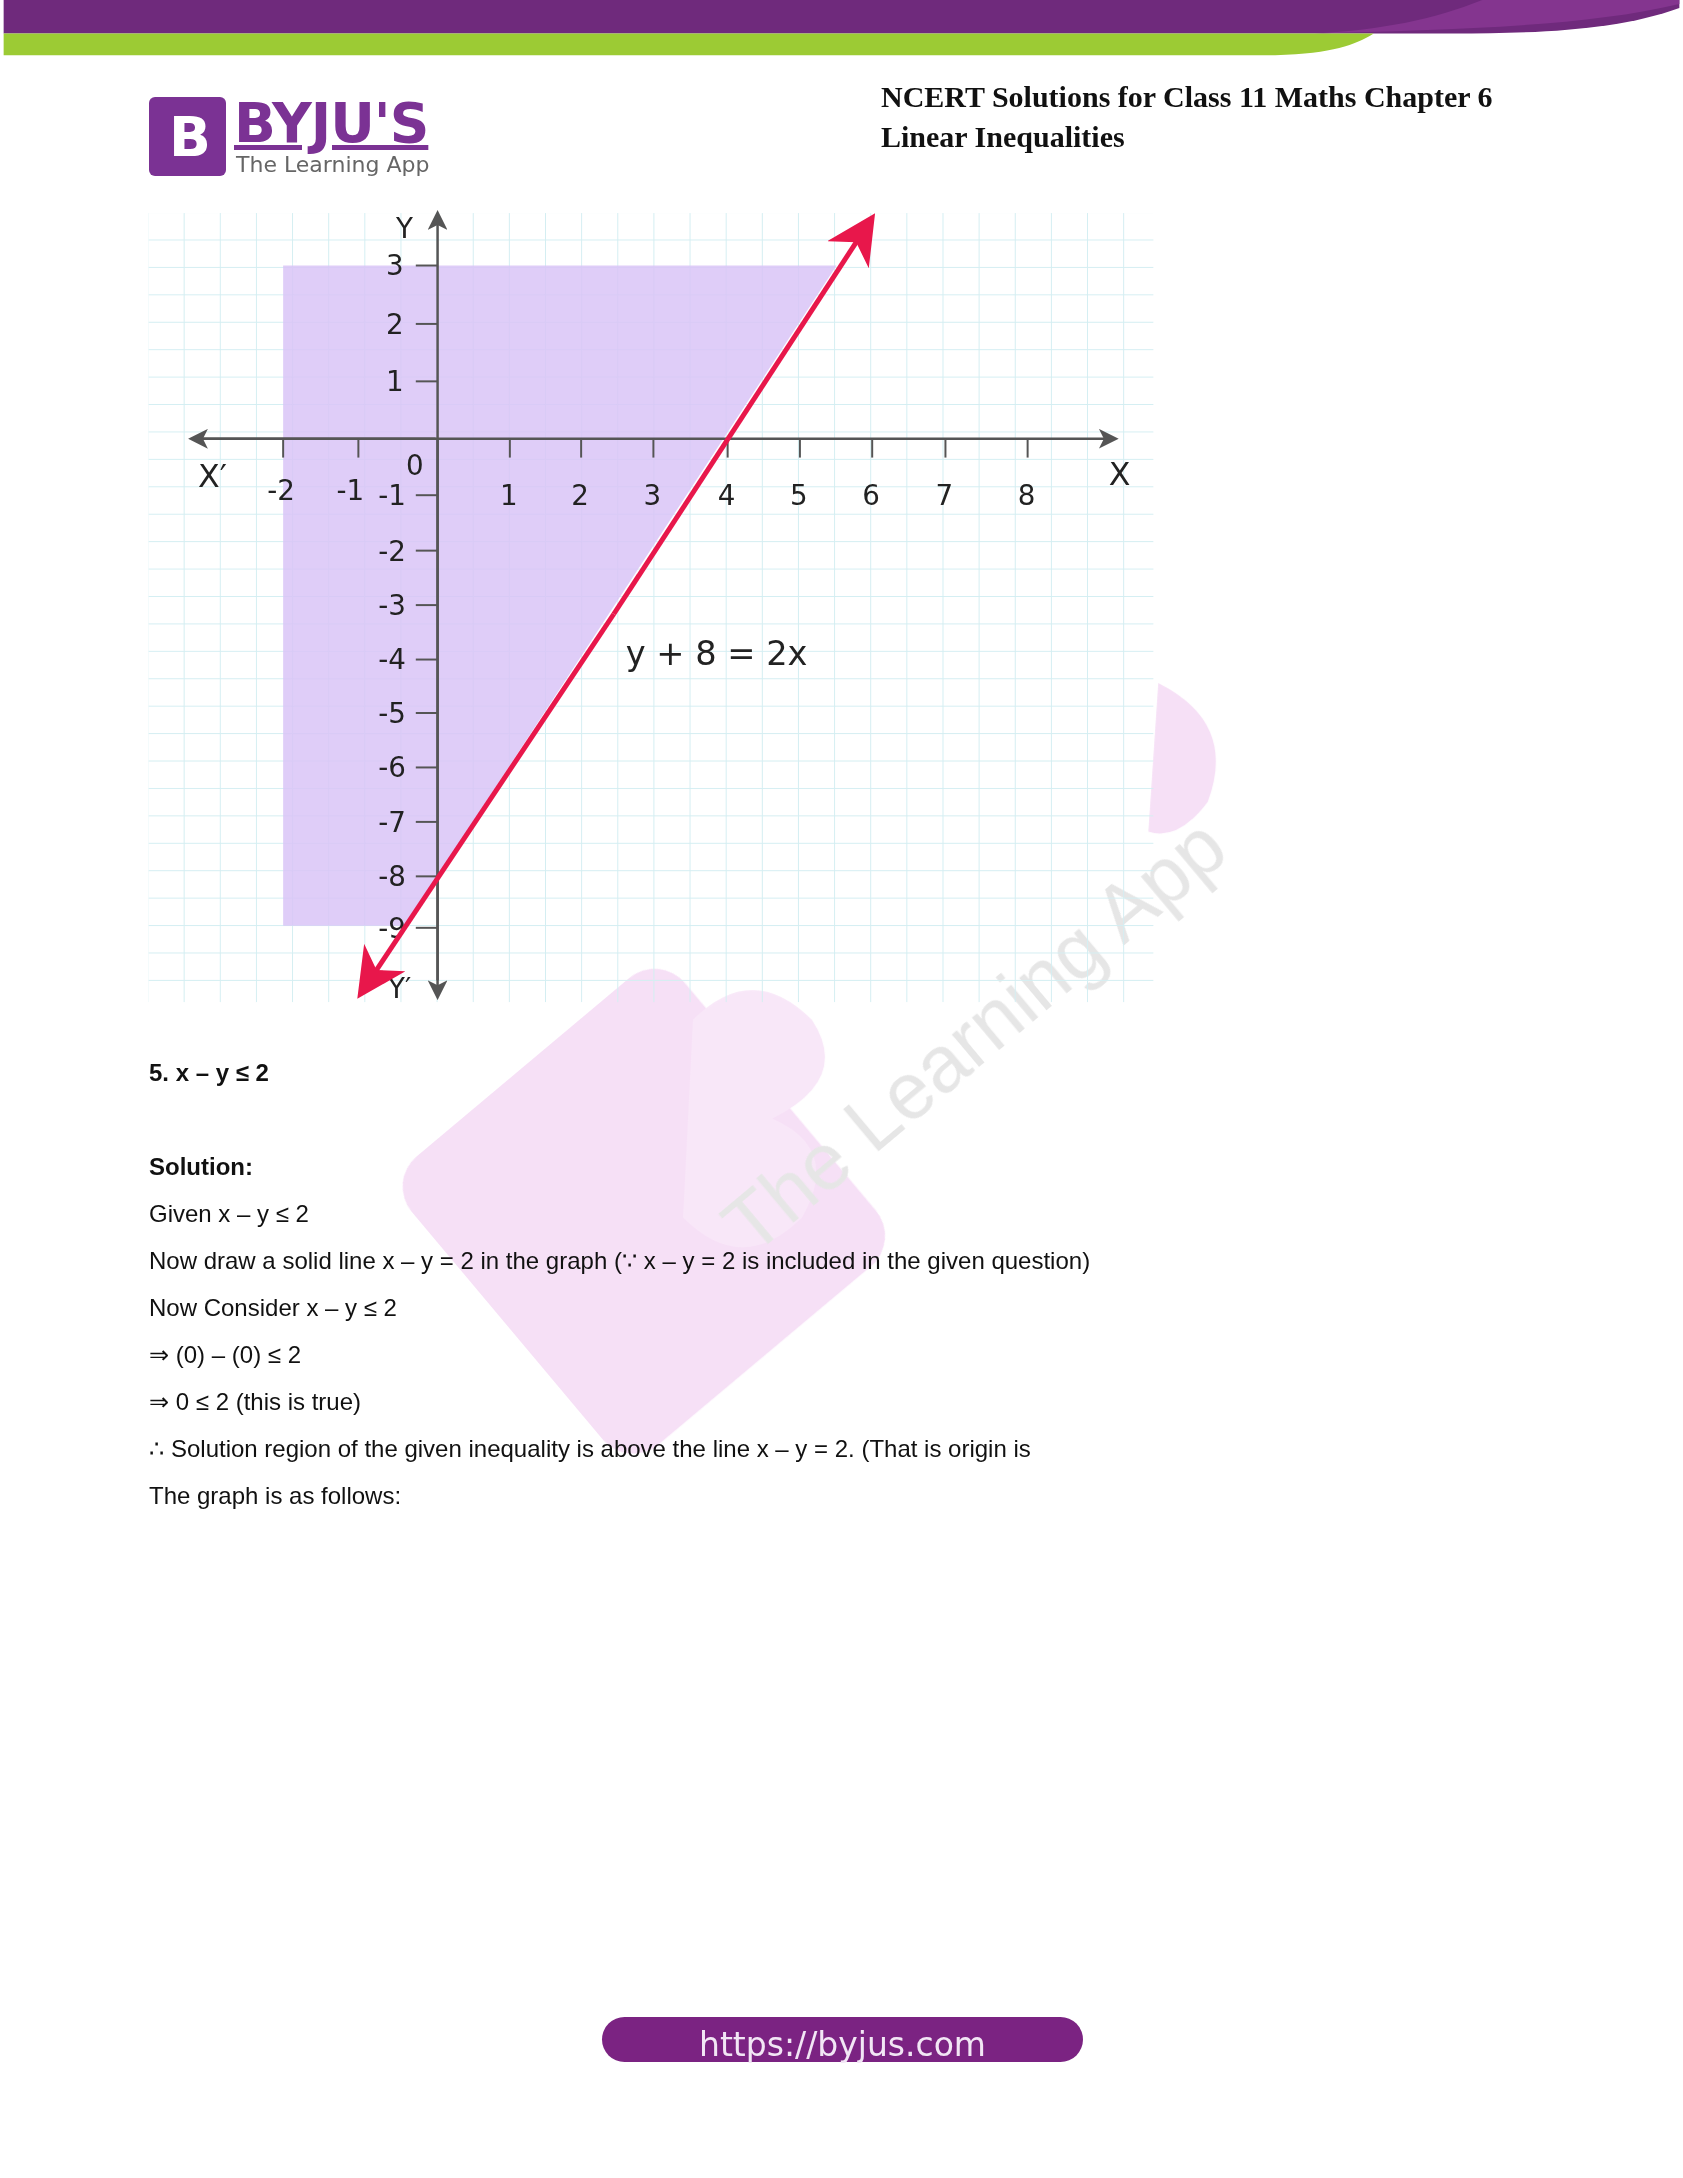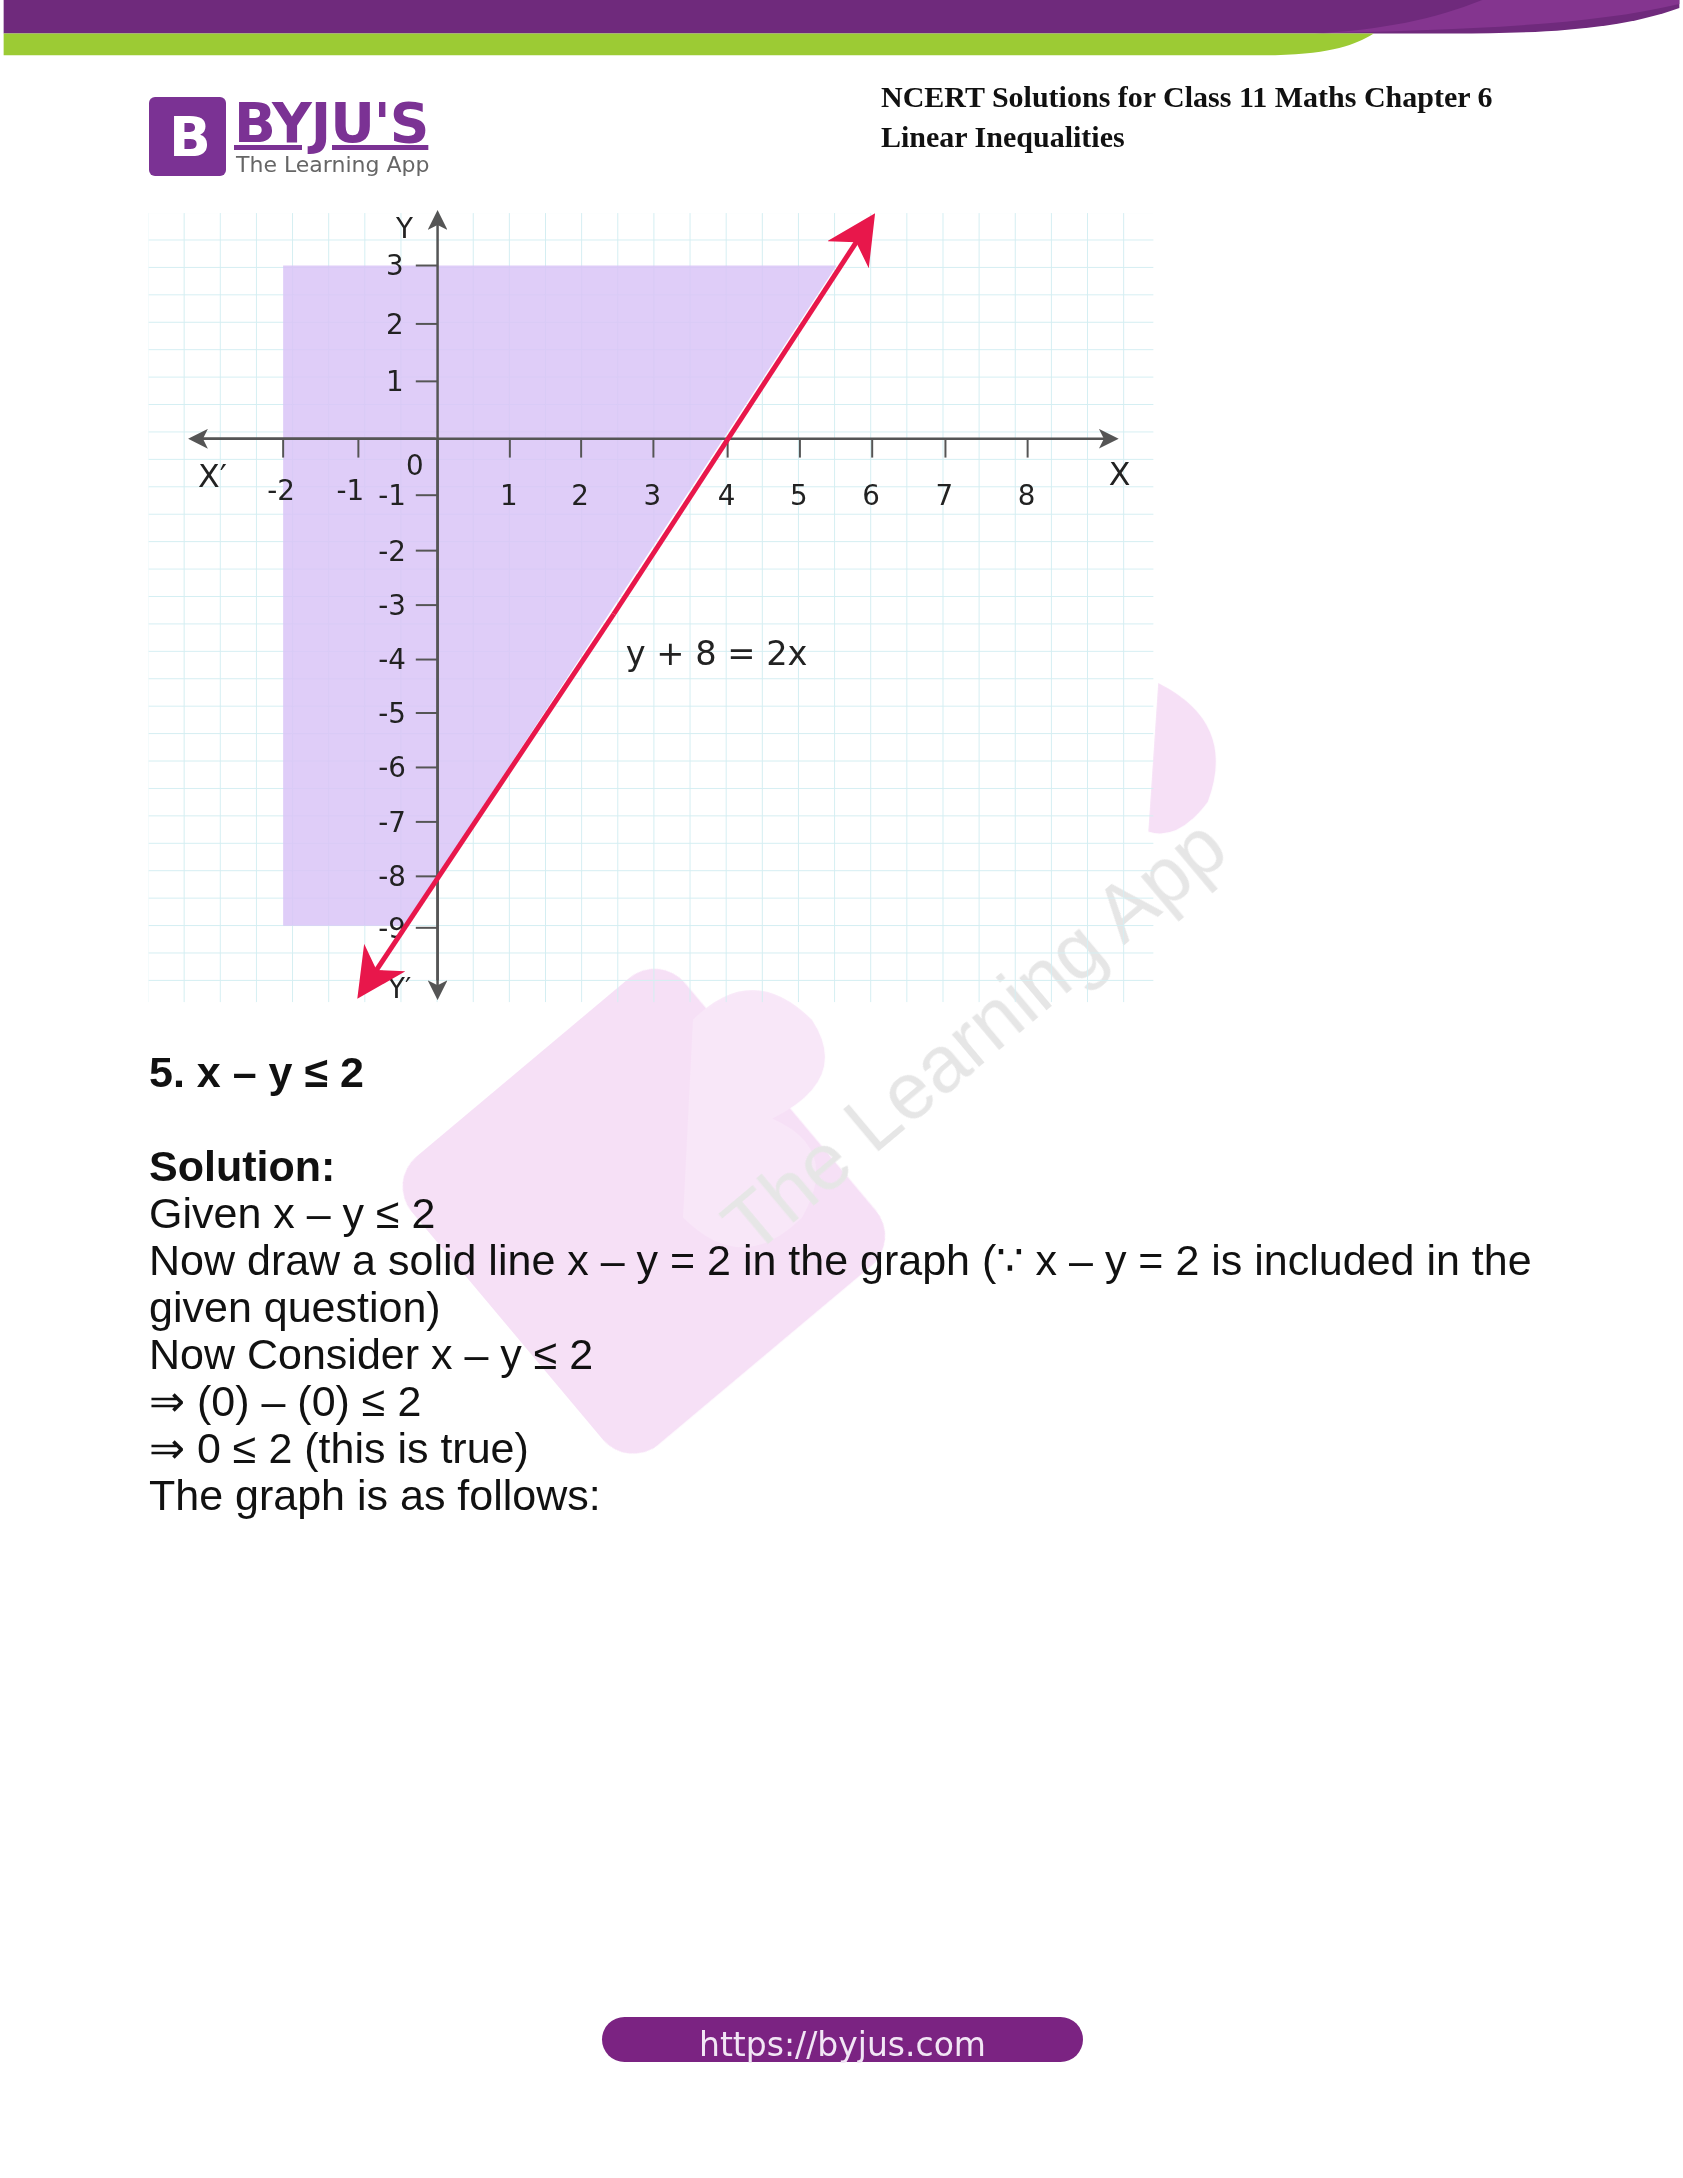--- a/index.html
+++ b/index.html
@@ -6,21 +6,21 @@
   body { width:1683px; height:2178px; position:relative; background:#fff; overflow:hidden; font-family:"Liberation Sans", sans-serif; }
   .header-band { position:absolute; left:0; top:0; width:1683px; height:69px; }
   .logo { position:absolute; left:149px; top:97px; width:287px; height:81px; }
   .logo-box { position:absolute; left:0; top:0; width:77px; height:79px; background:#7b3294; border-radius:6px; }
   .logo-b { position:absolute; left:20px; top:8px; font:bold 55px "DejaVu Sans", sans-serif; color:#fff; }
   .logo-name { position:absolute; left:85px; top:-6px; font:bold 55px "DejaVu Sans", sans-serif; color:#7b3294; letter-spacing:-1px;text-decoration:underline; }
   .logo-tag { position:absolute; left:87px; top:55px; font:22px "DejaVu Sans", sans-serif; color:#666; }
   .doc-title { position:absolute; left:881px; top:77px; font:bold 30px "Liberation Serif", serif; color:#111; line-height:40px; }
   .graph { position:absolute; left:0; top:0; }
   .watermark { position:absolute; left:0; top:0; pointer-events:none; }
-  .text-block { position:absolute; left:149px; top:1049px; width:1436px; font-family:"Liberation Sans", sans-serif; font-size:43px; color:#111; line-height:47px; }
+  .text-block { position:absolute; left:149px; top:1049px; width:1436px; font-family:"Liberation Sans", sans-serif; font-size:24px; color:#111; line-height:47px; }
   .q-title { font-weight:bold; margin-bottom:47px; }
   .sol-title { font-weight:bold; }
   .footer-pill { position:absolute; left:602px; top:2017px; width:481px; height:45px; border-radius:28px; background:#7b2382; color:#f2e6f5; font:33px "DejaVu Sans", sans-serif; text-align:center; line-height:55px; }
 </style>
 </head>
 <body>
 
 <svg class="header-band" width="1683" height="69" viewBox="0 0 1700 70">
   <path d="M0 0 H1700 V8 C1640 30 1560 34 1470 34 H0 Z" fill="#6f2a7c"></path>
   <path d="M1330 34 C1460 30 1600 28 1700 4 V0 H1500 C1450 20 1400 30 1330 34 Z" fill="#84358f"></path>
@@ -136,17 +136,18 @@
 </svg>
 
 <div class="text-block">
   <div class="q-title">5. x – y ≤ 2</div>
   <div class="sol-title">Solution:</div>
   <div>Given x – y ≤ 2</div>
   <div>Now draw a solid line x – y = 2 in the graph (∵ x – y = 2 is included in the given question)</div>
   <div>Now Consider x – y ≤ 2</div>
   <div>⇒ (0) – (0) ≤ 2</div>
   <div>⇒ 0 ≤   2 (this is true)</div>
+  <div>∴ Solution region of the given inequality is above the line x – y = 2. (That is origin is</div>
   <div>The graph is as follows:</div>
 </div>
 
 <div class="footer-pill">https://byjus.com</div>
 
 
 </body></html>

